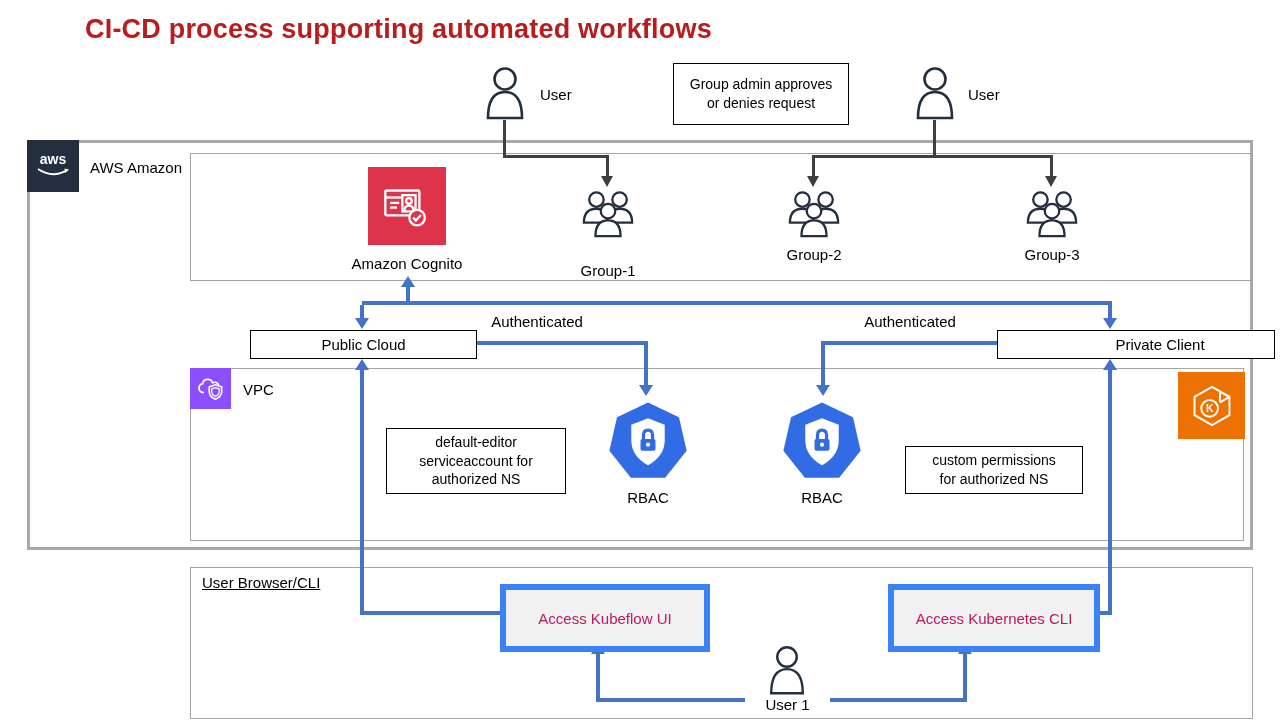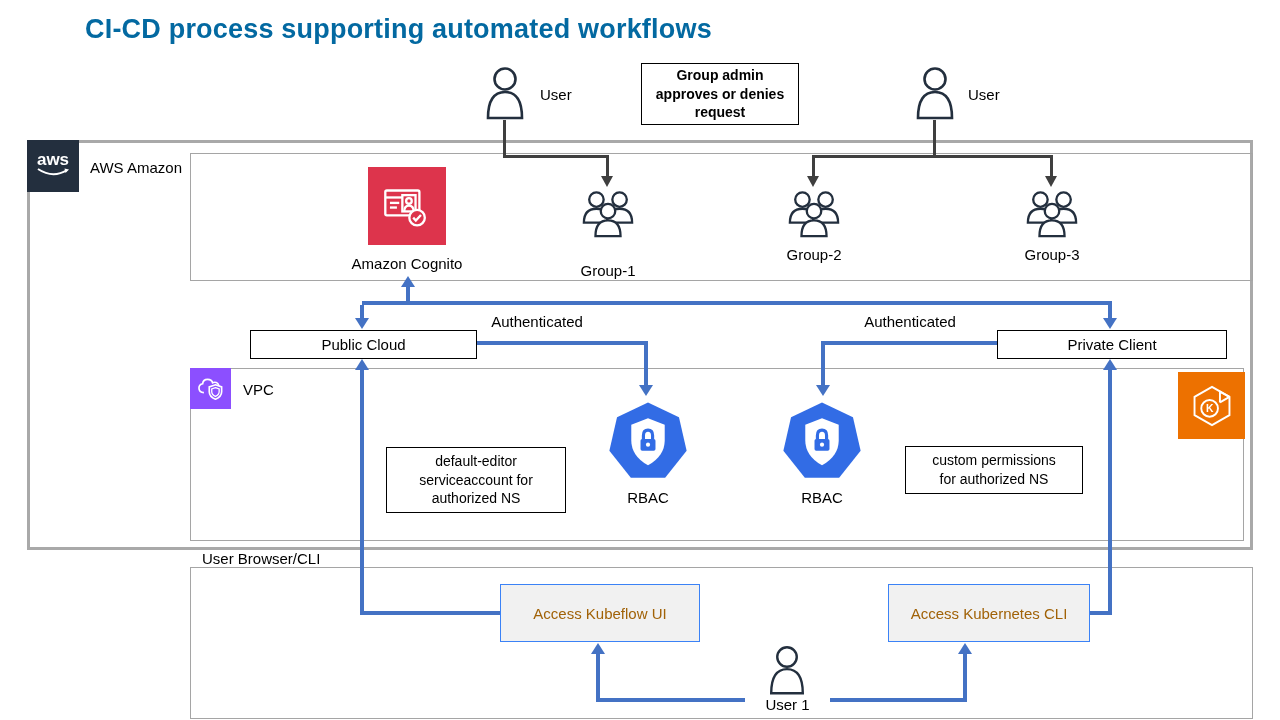--- a/index.html
+++ b/index.html
@@ -8,38 +8,38 @@
   
   .container{position:absolute;background:transparent;z-index:1;}
   .aws-box{border:3px solid #a9a9a9;}
   .thin-box{border:1px solid #a5a5a5;}
   
   .client-box{position:absolute;background:#fff;border:1.6px solid #000;
       display:flex;align-items:center;justify-content:center;font-size:15px;z-index:4;}
   .note-box{position:absolute;background:#fff;border:1.2px solid #000;
       display:flex;align-items:center;justify-content:center;text-align:center;
       font-size:14px;line-height:1.35;z-index:4;}
-  .access-box{position:absolute;background:#f1f1f1;border:1px solid #3b82f6;
-      display:flex;align-items:center;justify-content:center;font-size:15px;color:#a16207;z-index:4;}
+  .access-box{position:absolute;background:#f1f1f1;border:6px solid #3b82f6;
+      display:flex;align-items:center;justify-content:center;font-size:15px;color:#be185d;z-index:4;}
   .lbl{position:absolute;font-size:15px;z-index:5;white-space:nowrap;}
   .lbl-c{text-align:center;}
   .title{position:absolute;left:85px;top:14px;font-size:27px;font-weight:bold;
-      color:#0369a1;letter-spacing:.2px;z-index:5;}
+      color:#b91c1c;letter-spacing:.2px;z-index:5;}
   
   .ln{position:absolute;z-index:2;}
   .blue{background:#4472C4;}
   .dark{background:#3f3f3f;}
   .tri{position:absolute;width:0;height:0;z-index:2;}
   .tb-up{border-left:7px solid transparent;border-right:7px solid transparent;border-bottom:11px solid #4472C4;}
   .tb-dn{border-left:7px solid transparent;border-right:7px solid transparent;border-top:11px solid #4472C4;}
   .td-dn{border-left:6px solid transparent;border-right:6px solid transparent;border-top:11px solid #3f3f3f;}
   .icon{position:absolute;z-index:3;}
   .aws-logo{position:absolute;left:27px;top:140px;width:52px;height:52px;background:#232F3E;z-index:4;
       display:flex;flex-direction:column;align-items:center;justify-content:center;}
-  .aws-logo span{color:#fff;font-weight:bold;font-size:17px;line-height:15px;}
+  .aws-logo span{color:#fff;font-weight:bold;font-size:14px;line-height:15px;}
   .sq{position:absolute;z-index:4;display:flex;align-items:center;justify-content:center;}
 </style>
 </head>
 <body>
 
 <div class="title">CI-CD process supporting automated workflows</div>
 
 <div class="container aws-box" style="left:27px;top:140px;width:1220px;height:404px;"></div>
 <div class="container thin-box" style="left:190px;top:153px;width:1061px;height:126px;"></div>
 <div class="container thin-box" style="left:190px;top:368px;width:1052px;height:171px;"></div>
@@ -53,21 +53,21 @@
   </svg>
 </div>
 <div class="lbl" style="left:90px;top:159px;">AWS Amazon</div>
 
 <svg class="icon" style="left:482px;top:66px;" width="46" height="56" viewBox="0 0 46 56">
   <circle cx="23" cy="13" r="10.5" fill="#fff" stroke="#232F3E" stroke-width="2.6"></circle>
   <path d="M6 52 Q6 26 23 26 Q40 26 40 52 Z" fill="#fff" stroke="#232F3E" stroke-width="2.6"></path>
 </svg>
 <div class="lbl" style="left:540px;top:86px;">User</div>
 
-<div class="note-box" style="left:641px;top:63px;width:158px;height:62px;padding:2px 12px;box-sizing:border-box;font-weight:bold;">
+<div class="note-box" style="left:673px;top:63px;width:176px;height:62px;padding:2px 12px;box-sizing:border-box;">
   <span>Group admin approves or denies request</span>
 </div>
 
 <svg class="icon" style="left:912px;top:66px;" width="46" height="56" viewBox="0 0 46 56">
   <circle cx="23" cy="13" r="10.5" fill="#fff" stroke="#232F3E" stroke-width="2.6"></circle>
   <path d="M6 52 Q6 26 23 26 Q40 26 40 52 Z" fill="#fff" stroke="#232F3E" stroke-width="2.6"></path>
 </svg>
 <div class="lbl" style="left:968px;top:86px;">User</div>
 
 <div class="ln dark" style="left:503px;top:120px;width:3px;height:38px;"></div>
@@ -155,21 +155,21 @@
 <div class="ln blue" style="left:360px;top:370px;width:4px;height:245px;"></div>
 <div class="ln blue" style="left:360px;top:611px;width:142px;height:4px;"></div>
 
 <div class="tri tb-up" style="left:1103px;top:359px;"></div>
 <div class="ln blue" style="left:1108px;top:370px;width:4px;height:245px;"></div>
 <div class="ln blue" style="left:1063px;top:611px;width:49px;height:4px;"></div>
 
 <div class="client-box" style="left:250px;top:330px;width:225px;height:27px;">
   <span>Public Cloud</span>
 </div>
-<div class="client-box" style="left:997px;top:330px;width:228px;height:27px;">
+<div class="client-box" style="left:997px;top:330px;width:228px;height:27px;padding-left:48px;">
   <span>Private Client</span>
 </div>
 <div class="lbl lbl-c" style="left:462px;top:313px;width:150px;">Authenticated</div>
 <div class="lbl lbl-c" style="left:835px;top:313px;width:150px;">Authenticated</div>
 
 <div class="sq" style="left:190px;top:368px;width:41px;height:41px;background:#8C4FFF;">
   <svg width="33" height="33" viewBox="0 0 40 40">
     <path d="M12 25 Q6 25 6 19.5 Q6 15 10.5 14.2 Q11 9 16.5 9 Q21.5 9 22.5 13 Q23.5 12.4 25 12.4 Q29.5 12.4 30 17" stroke="#fff" stroke-width="2" fill="none"></path>
     <path d="M26 15.5 L33.5 18 V24 Q33.5 30 26 33 Q18.5 30 18.5 24 V18 Z" fill="#8C4FFF" stroke="#fff" stroke-width="2"></path>
     <path d="M26 19 L30.5 20.6 V24 Q30.5 27.5 26 29.6 Q21.5 27.5 21.5 24 V20.6 Z" fill="none" stroke="#fff" stroke-width="1.6"></path>
@@ -197,28 +197,28 @@
 
 <svg class="icon" style="left:778px;top:398px;" width="88" height="88" viewBox="0 0 100 100">
   <polygon points="50,5 85.2,22 93.9,60 69.5,90.5 30.5,90.5 6.1,60 14.8,22" fill="#326CE5"></polygon>
   <path d="M50 23 L69 30.5 V48 Q69 66 50 76.5 Q31 66 31 48 V30.5 Z" fill="#fff"></path>
   <path d="M44.8 47 V42.5 Q44.8 36.5 50 36.5 Q55.2 36.5 55.2 42.5 V47" stroke="#326CE5" stroke-width="3.6" fill="none"></path>
   <rect x="41.5" y="46.5" width="17" height="13.5" rx="2" fill="#326CE5"></rect>
   <circle cx="50" cy="53" r="2.4" fill="#fff"></circle>
 </svg>
 <div class="lbl lbl-c" style="left:782px;top:489px;width:80px;">RBAC</div>
 
-<div class="note-box" style="left:386px;top:447px;width:180px;height:66px;padding:2px 0;box-sizing:border-box;">
+<div class="note-box" style="left:386px;top:428px;width:180px;height:66px;padding:2px 0;box-sizing:border-box;">
   <span>default-editor serviceaccount for authorized NS</span>
 </div>
 <div class="note-box" style="left:905px;top:446px;width:178px;height:48px;padding:2px 18px;box-sizing:border-box;">
   <span>custom permissions for authorized NS</span>
 </div>
 
-<div class="lbl" style="left:202px;top:550px;">User Browser/CLI</div>
+<div class="lbl" style="left:202px;top:574px;text-decoration:underline;">User Browser/CLI</div>
 
 <div class="access-box" style="left:500px;top:584px;width:198px;height:56px;">
   <span>Access Kubeflow UI</span>
 </div>
 <div class="access-box" style="left:888px;top:584px;width:200px;height:56px;">
   <span>Access Kubernetes CLI</span>
 </div>
 
 <svg class="icon" style="left:765px;top:645px;" width="44" height="52" viewBox="0 0 46 56">
   <circle cx="23" cy="13" r="10.5" fill="#fff" stroke="#232F3E" stroke-width="2.6"></circle>

